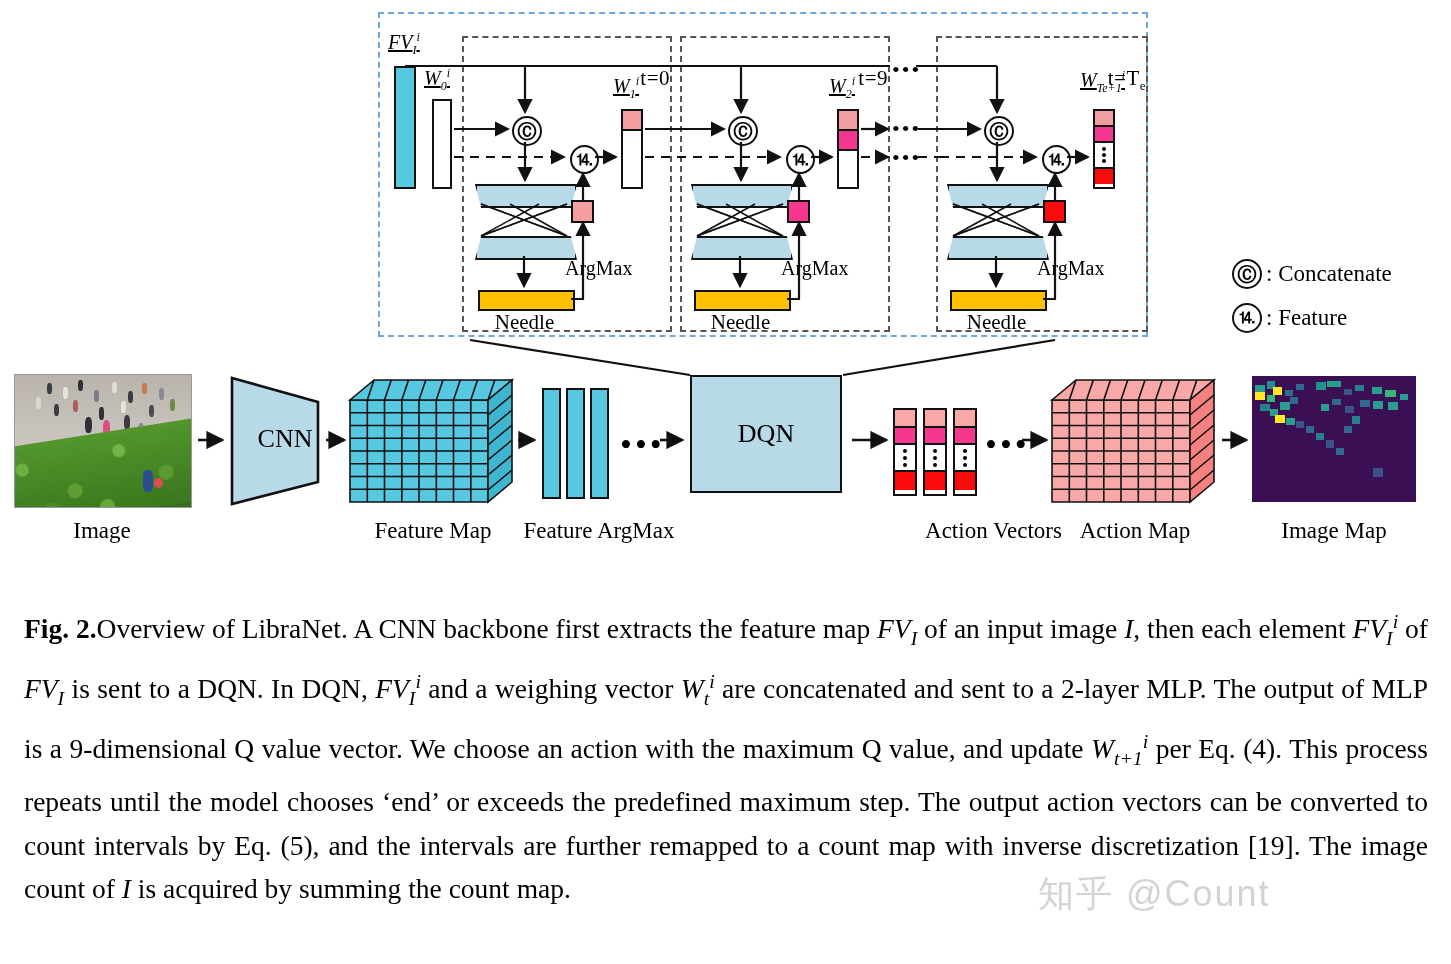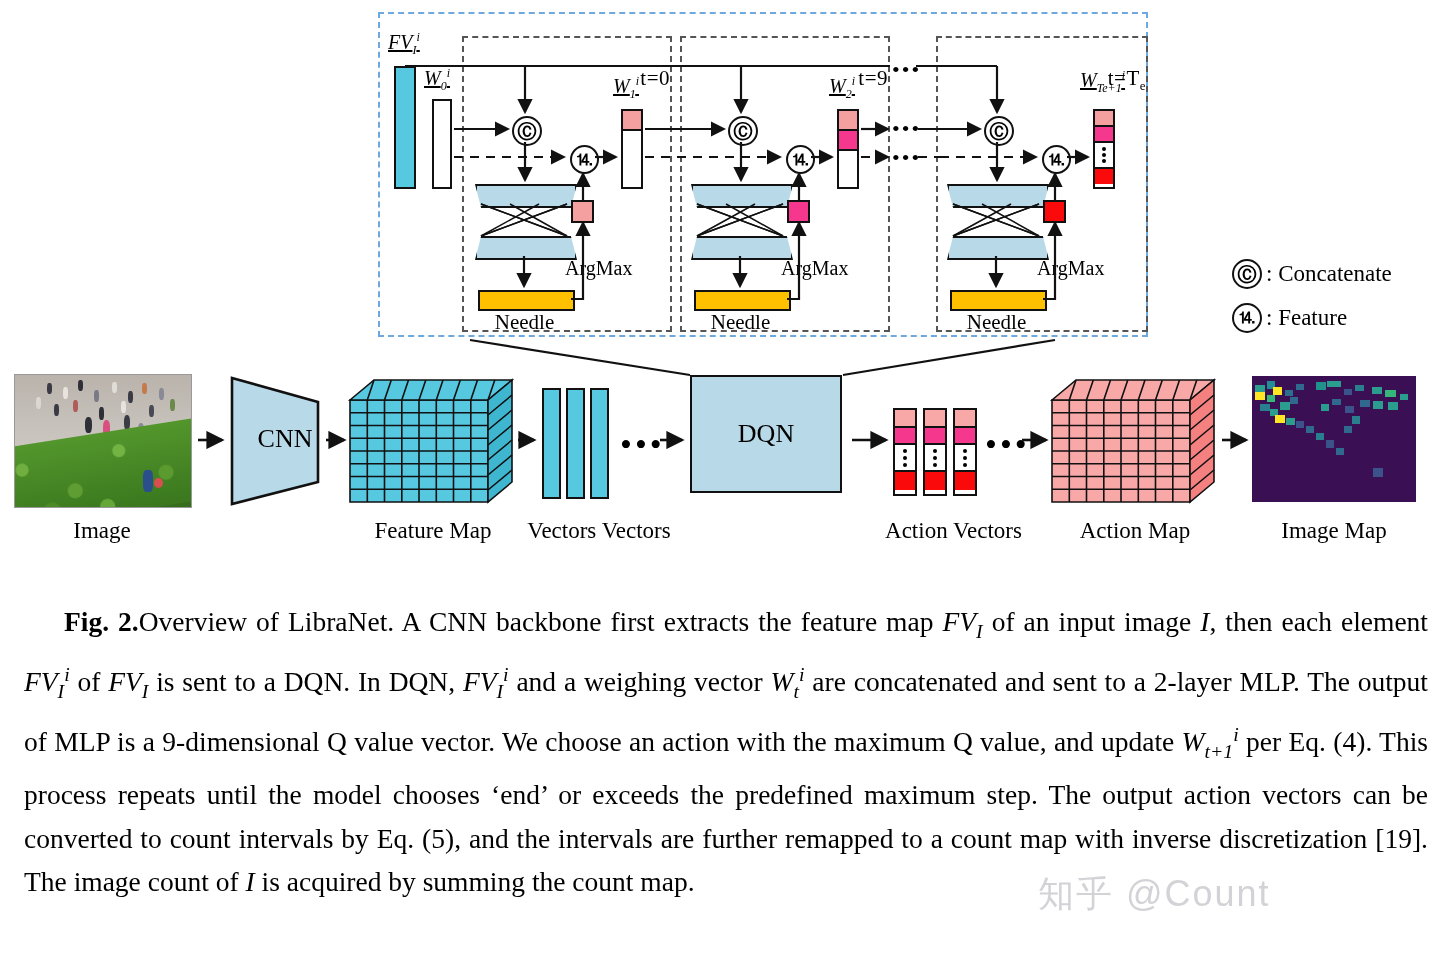--- a/index.html
+++ b/index.html
@@ -122,21 +122,21 @@
     letter-spacing: 2px;
     white-space: nowrap;
   }
 
   
   #caption {
     left: 24px; top: 600px; width: 1404px;
     font-size: 27.5px; line-height: 43.5px;
     text-align: justify;
   }
-  #caption b { font-weight: bold; margin-left: 40px; }
+  #caption b { font-weight: bold; }
   .mi { font-style: italic; }
   .mi sub { font-style: italic; font-size: .72em; }
   .mi sup { font-style: italic; font-size: .72em; }
 </style>
 </head>
 <body>
 
 <div class="abs" id="detail-box">
 
   <div class="bar abs" style="left:14px; top:52px; width:22px; height:123px; background:#56c8e0;"></div>
@@ -359,21 +359,21 @@
       <path d="M26,2 L19.3,22 M43.3,2 L36.5,22 M60.5,2 L53.8,22 M77.8,2 L71,22 M95,2 L88.3,22 M112.3,2 L105.5,22 M129.5,2 L122.8,22 M146.8,2 L140,22"></path>
       <path d="M164,17 L140,37 M164,32 L140,52 M164,47 L140,67 M164,62 L140,82 M164,77 L140,97 M164,92 L140,112"></path>
     </g>
   </g>
 </svg>
 <div class="pipe-label" style="left:348px; top:518px; width:170px;">Feature Map</div>
 
 <div class="abs bar" style="left:542px; top:388px; width:19px; height:111px; background:#56c8e0;"></div>
 <div class="abs bar" style="left:566px; top:388px; width:19px; height:111px; background:#56c8e0;"></div>
 <div class="abs bar" style="left:590px; top:388px; width:19px; height:111px; background:#56c8e0;"></div>
-<div class="pipe-label" style="left:518px; top:518px; width:162px;">Vectors Vectors</div>
+<div class="pipe-label" style="left:518px; top:518px; width:162px;">Feature ArgMax</div>
 <div class="abs" style="left:620px; top:428px; font-size:34px; letter-spacing:3px; line-height:1;">•••</div>
 
 <div class="abs" style="left:690px; top:375px; width:152px; height:118px; background:#b8d9e8; border:2.4px solid #111; box-sizing:border-box;"></div>
 <div class="abs" style="left:690px; top:419px; width:152px; text-align:center; font-size:26px;">DQN</div>
 
 <div class="abs bar" style="left:893px; top:408px; width:24px; height:88px;">
   <div class="cell" style="height:18px; background:#f9a8a8; border-bottom:2.2px solid #111;"></div>
   <div class="cell" style="height:17px; background:#f5378e; border-bottom:2.2px solid #111;"></div>
   <div class="cell" style="height:27px; background:#fff; border-bottom:2.2px solid #111; display:flex;flex-direction:column;align-items:center;justify-content:center;gap:3px;">
     <span style="width:4px;height:4px;background:#000;border-radius:50%;"></span>
@@ -396,21 +396,21 @@
   <div class="cell" style="height:18px; background:#f9a8a8; border-bottom:2.2px solid #111;"></div>
   <div class="cell" style="height:17px; background:#f5378e; border-bottom:2.2px solid #111;"></div>
   <div class="cell" style="height:27px; background:#fff; border-bottom:2.2px solid #111; display:flex;flex-direction:column;align-items:center;justify-content:center;gap:3px;">
     <span style="width:4px;height:4px;background:#000;border-radius:50%;"></span>
     <span style="width:4px;height:4px;background:#000;border-radius:50%;"></span>
     <span style="width:4px;height:4px;background:#000;border-radius:50%;"></span>
   </div>
   <div class="cell" style="height:18px; background:#fa0a0a;"></div>
 </div>
 <div class="abs" style="left:985px; top:428px; font-size:34px; letter-spacing:3px; line-height:1;">•••</div>
-<div class="pipe-label" style="left:866px; top:518px; width:175px;">Action Vectors</div>
+<div class="pipe-label" style="left:906px; top:518px; width:175px;">Action Vectors</div>
 
 <svg class="overlay abs" style="left:1050px; top:378px;" width="170" height="130">
   <g stroke="#111" stroke-width="1.6">
     <polygon points="2,22 140,22 140,124 2,124" fill="#f9a8a8"></polygon>
     <polygon points="2,22 26,2 164,2 140,22" fill="#f9a8a8"></polygon>
     <polygon points="140,22 164,2 164,104 140,124" fill="#f58080"></polygon>
     <g fill="none">
       <path d="M19.3,22 V124 M36.5,22 V124 M53.8,22 V124 M71,22 V124 M88.3,22 V124 M105.5,22 V124 M122.8,22 V124"></path>
       <path d="M2,34.8 H140 M2,47.5 H140 M2,60.3 H140 M2,73 H140 M2,85.8 H140 M2,98.5 H140 M2,111.3 H140"></path>
       <path d="M26,2 L19.3,22 M43.3,2 L36.5,22 M60.5,2 L53.8,22 M77.8,2 L71,22 M95,2 L88.3,22 M112.3,2 L105.5,22 M129.5,2 L122.8,22 M146.8,2 L140,22"></path>

